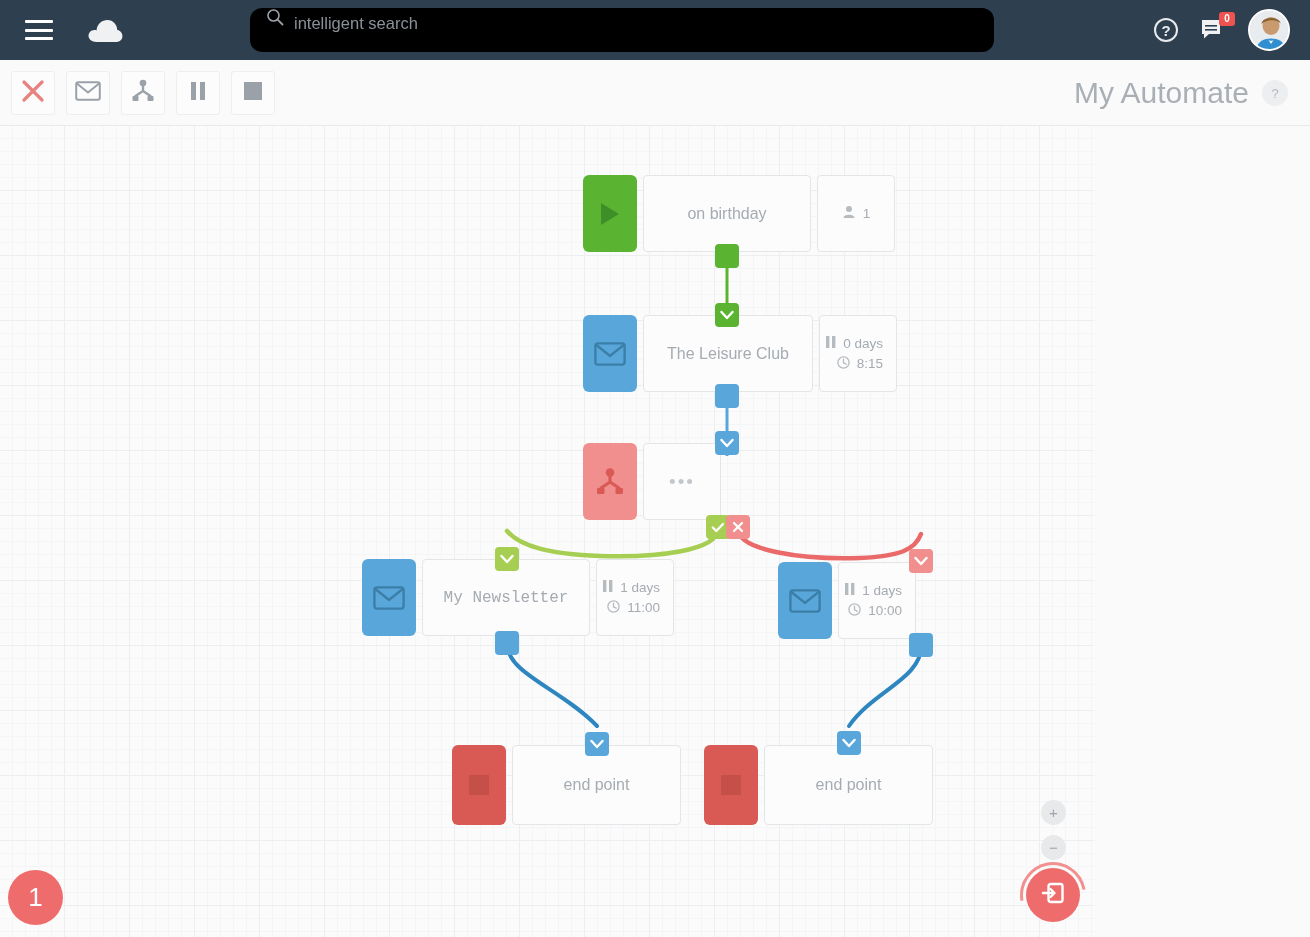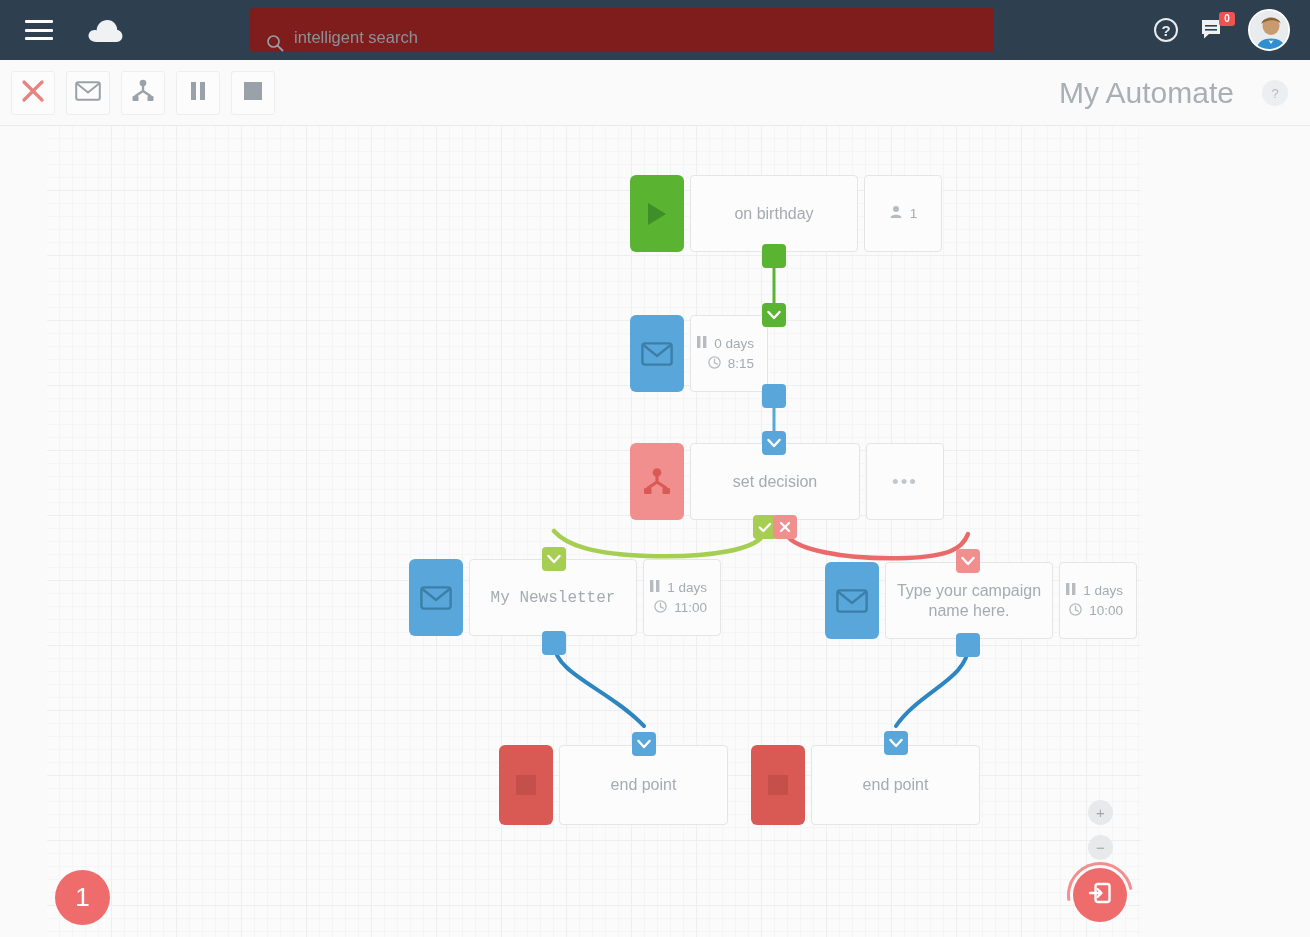--- a/index.html
+++ b/index.html
@@ -13,21 +13,21 @@
   
   .topnav {
     position: absolute; top: 0; left: 0; width: 1310px; height: 60px;
     background: #2e3f4f; display: flex; align-items: center;
   }
   .hamburger { margin-left: 25px; width: 28px; height: 20px; cursor: pointer;
     display: flex; flex-direction: column; justify-content: space-between; }
   .hamburger i { display: block; height: 3px; background: #fff; border-radius: 1px; }
   .logo-cloud { margin-left: 33px; width: 38px; height: 26px; cursor: pointer; position: relative; }
   .searchwrap { position: absolute; left: 250px; top: 8px; width: 744px; height: 44px;
-    background: #7f1d1d; border-radius: 4px; display: flex; align-items: flex-end; }
+    background: #000000; border-radius: 12px; display: flex; align-items: flex-start; }
   .search-icon { margin-left: 16px; width: 18px; height: 18px; flex: none; }
   .search-input { border: none; outline: none; background: transparent; margin-left: 10px;
     font-size: 16.5px; color: #8a9199; font-family: "Liberation Sans", sans-serif;
     width: 640px; height: 30px; }
   .search-input::placeholder { color: #9aa1a8; }
   .nav-right { position: absolute; right: 20px; top: 0; height: 60px;
     display: flex; align-items: center; gap: 22px; }
   .help-circle-nav { width: 24px; height: 24px; border-radius: 50%; border: 2px solid #e8eaec;
     color: #e8eaec; font-size: 15px; font-weight: bold; display: flex;
     align-items: center; justify-content: center; cursor: pointer; }
@@ -46,39 +46,38 @@
   }
   .tool-btn { width: 44px; height: 44px; margin-left: 11px; border: 1px solid #eceef0;
     background: #fcfcfd; border-radius: 3px; display: flex; align-items: center;
     justify-content: center; cursor: pointer; }
   .tool-btn:first-child { margin-left: 11px; }
   .pausebtn { position: absolute; left: 639px; top: 73px; width: 40px; height: 40px;
     border-radius: 50%; background: #ef6c6c; display: flex; align-items: center;
     justify-content: center; cursor: pointer; }
   .pausebtn i { display: block; width: 4px; height: 15px; background: #fff; margin: 0 2px; border-radius: 1px;}
   .title-area { position: absolute; right: 22px; top: 0; height: 66px;
-    display: flex; align-items: center; gap: 28px; }
+    display: flex; align-items: center; gap: 13px; }
   .auto-title { font-size: 30px; color: #a9afb5; font-weight: 400; }
   .title-help { width: 26px; height: 26px; border-radius: 50%; background: #eceef0;
     color: #b4bac0; font-size: 13px; display: flex; align-items: center;
     justify-content: center; cursor: pointer; }
 
   
   .canvas {
     position: absolute; top: 126px; left: 0; width: 1094px; height: 811px;
     background-color: #fbfbfb;
     background-image:
       linear-gradient(to right, #eceeef 1px, transparent 1px),
       linear-gradient(to bottom, #eceeef 1px, transparent 1px),
       linear-gradient(to right, #f4f5f6 1px, transparent 1px),
       linear-gradient(to bottom, #f4f5f6 1px, transparent 1px);
     background-size: 65px 65px, 65px 65px, 13px 13px, 13px 13px;
     background-position: -1px -1px, -1px -1px, -1px -1px, -1px -1px;
     overflow: hidden;
-    margin-left: 47px;
   }
   .edges { position: absolute; left: 0; top: 0; width: 1310px; height: 811px; pointer-events: none; }
 
   
   .node { position: absolute; display: flex; align-items: flex-start; }
   .node-icon { width: 54px; height: 77px; border-radius: 6px;
     display: flex; align-items: center; justify-content: center; flex: none; cursor: pointer; }
   .node-icon.green { background: #5bb431; }
   .node-icon.blue  { background: #59a7da; }
   .node-icon.pink  { background: #f18e8e; }
@@ -256,20 +255,21 @@
       </div>
     </div>
 
     <div class="node" style="left:583px; top:189px;">
       <div class="node-icon blue">
         <svg width="32" height="24" viewBox="0 0 32 24">
           <rect x="1.4" y="1.4" width="29.2" height="21.2" rx="2.5" fill="none" stroke="#3b7fa8" stroke-width="2.4"></rect>
           <path d="M3,3.5 L16,14 L29,3.5" fill="none" stroke="#3b7fa8" stroke-width="2.4" stroke-linecap="round"></path>
         </svg>
       </div>
+      <div class="node-body" style="width:170px; height:77px;">The Leisure Club</div>
       <div class="node-meta" style="width:78px; height:77px;">
         <div class="meta-row">
           <span>
             <svg width="10" height="12" viewBox="0 0 10 12">
                 <rect x="0" y="0" width="3.4" height="12" fill="#b6bbc0"></rect>
                 <rect x="6" y="0" width="3.4" height="12" fill="#b6bbc0"></rect>
               </svg>
           </span>
           <span>0 days</span>
         </div>
@@ -287,21 +287,20 @@
 
     <div class="node" style="left:583px; top:317px;">
       <div class="node-icon pink">
         <svg width="30" height="30" viewBox="0 0 30 30">
           <circle cx="15" cy="5.5" r="4.3" fill="#d95a54"></circle>
           <path d="M15 9 L15 15 M15 15 L6 21 M15 15 L24 21" stroke="#d95a54" stroke-width="3.1" fill="none" stroke-linecap="round"></path>
           <rect x="2" y="21" width="7.5" height="6" rx="1.2" fill="#d95a54"></rect>
           <rect x="20.5" y="21" width="7.5" height="6" rx="1.2" fill="#d95a54"></rect>
         </svg>
       </div>
-      <div class="node-body" style="width:170px; height:77px;">set decision</div>
       <div class="node-meta" style="width:78px; height:77px; align-items:center;">
         <span class="dots">•••</span>
       </div>
     </div>
 
     <div class="node" style="left:362px; top:433px;">
       <div class="node-icon blue">
         <svg width="32" height="24" viewBox="0 0 32 24">
           <rect x="1.4" y="1.4" width="29.2" height="21.2" rx="2.5" fill="none" stroke="#3b7fa8" stroke-width="2.4"></rect>
           <path d="M3,3.5 L16,14 L29,3.5" fill="none" stroke="#3b7fa8" stroke-width="2.4" stroke-linecap="round"></path>
@@ -330,21 +329,20 @@
       </div>
     </div>
 
     <div class="node" style="left:778px; top:436px;">
       <div class="node-icon blue">
         <svg width="32" height="24" viewBox="0 0 32 24">
           <rect x="1.4" y="1.4" width="29.2" height="21.2" rx="2.5" fill="none" stroke="#3b7fa8" stroke-width="2.4"></rect>
           <path d="M3,3.5 L16,14 L29,3.5" fill="none" stroke="#3b7fa8" stroke-width="2.4" stroke-linecap="round"></path>
         </svg>
       </div>
-      <div class="node-body" style="width:168px; height:77px; line-height:20px;">Type your campaign name here.</div>
       <div class="node-meta" style="width:78px; height:77px;">
         <div class="meta-row">
           <span>
             <svg width="10" height="12" viewBox="0 0 10 12">
                 <rect x="0" y="0" width="3.4" height="12" fill="#b6bbc0"></rect>
                 <rect x="6" y="0" width="3.4" height="12" fill="#b6bbc0"></rect>
               </svg>
           </span>
           <span>1 days</span>
         </div>

